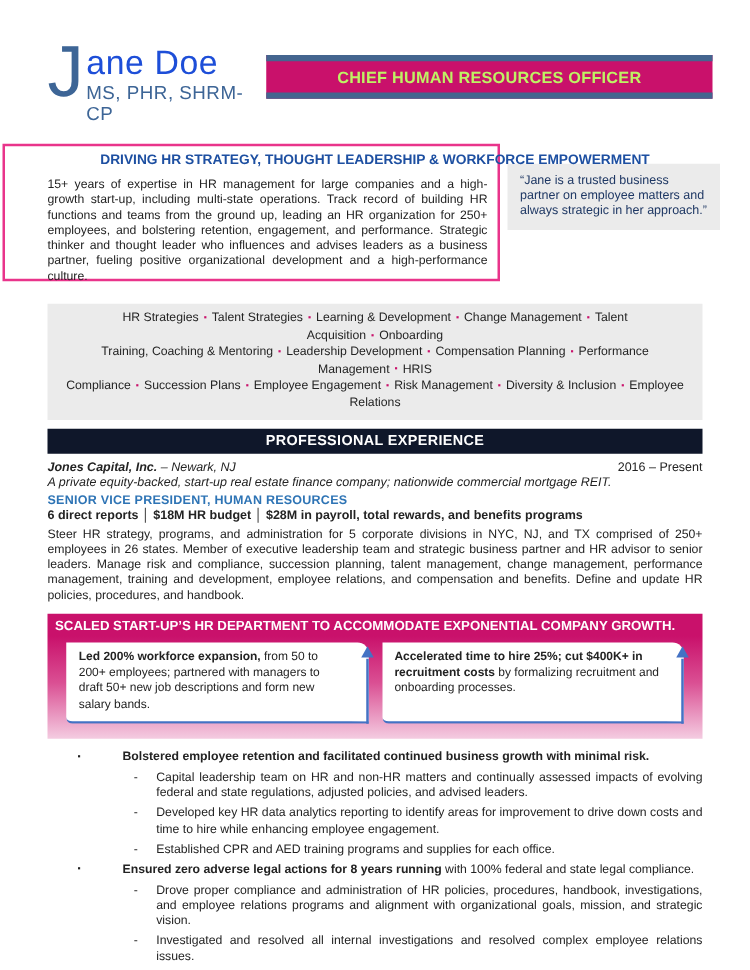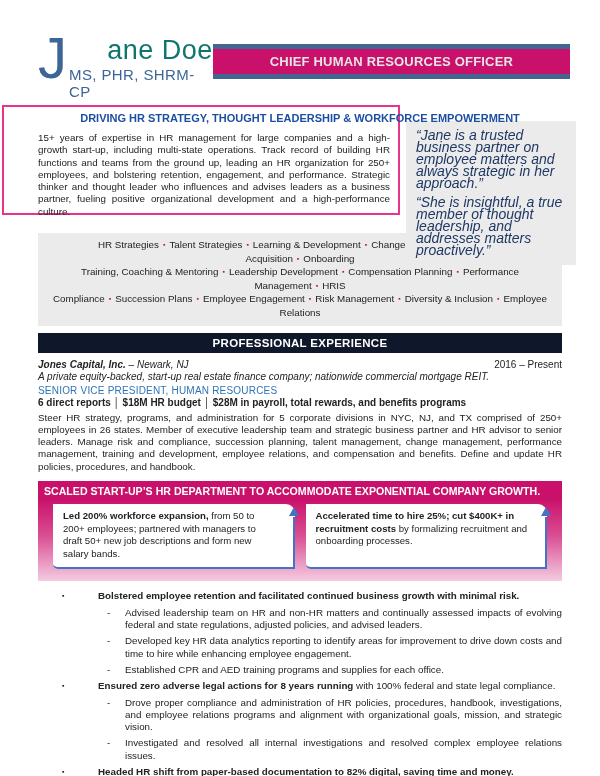--- a/index.html
+++ b/index.html
@@ -5,55 +5,55 @@
   * { margin:0; padding:0; box-sizing:border-box; }
   html,body { background:#fff; }
   body { font-family:"Liberation Sans", sans-serif; color:#232323; }
   .page { position:relative; width:600px; height:776px; background:#fff; overflow:hidden; }
 
   
   .header { display:flex; align-items:flex-start; margin:34px 30px 0 38px; }
   .name-block { display:flex; align-items:flex-start; }
   .initial { font-size:58px; line-height:48px; color:#3d6596; font-weight:400; }
   .name-col { margin-left:2px; padding-top:3px; }
-  .name-rest { font-size:27px; line-height:27px; color:#0f766e; letter-spacing:.5px;text-align:right; }
+  .name-rest { font-size:27px; line-height:27px; color:#1d4ed8; letter-spacing:.5px; }
   .credentials { font-size:15px; color:#3d6596; letter-spacing:.4px; margin-top:2px; }
   .title-banner { margin-left:auto; width:364px; margin-top:10px; background:#c9116b;
     border-top:5px solid #44658f; border-bottom:5px solid #44658f;
-    color:#e5e5e5; font-weight:bold; font-size:13px; text-align:center; padding:5px 0; letter-spacing:.2px; }
+    color:#bef264; font-weight:bold; font-size:13px; text-align:center; padding:5px 0; letter-spacing:.2px; }
 
   
-  .profile { position:relative; height:122px; margin-top:5px; }
+  .profile { position:relative; height:122px; margin-top:15px; }
   .profile-box { position:absolute; left:2px; top:0; width:398px; height:110px; border:2px solid #e9348b; }
   .headline { position:absolute; left:38px; width:524px; top:7px; text-align:center;
     color:#1d4fa1; font-weight:bold; font-size:11px; z-index:2; }
   .summary { position:absolute; left:38px; width:352px; top:27px; font-size:9.8px;
     line-height:12.3px; text-align:justify; color:#232323; }
   .quote-box { position:absolute; left:406px; width:170px; top:16px; background:#ebebeb;
-    padding:8px 10px 9px; font-style:italic; color:#1f3864; font-size:14px; line-height:12px; }
+    padding:8px 10px 9px; color:#1f3864; font-size:10px; line-height:12px; }
   .quote-box p + p { margin-top:7px; }
 
   
   .skills { margin:6px 38px 0; background:#ebebeb; padding:5px 14px 6px; text-align:center;
     font-size:9.8px; line-height:13.6px; color:#232323; }
   .skill-sep { color:#c9116b; font-size:7px; margin:0 4px; vertical-align:1px; }
 
   
   .section-banner { margin:7px 38px 0; background:#0f172a; color:#fff; font-weight:bold;
     font-size:11.5px; text-align:center; padding:4px 0; letter-spacing:.3px; }
 
   
   .job { margin:6px 38px 0; }
   .job-row { display:flex; justify-content:space-between; align-items:baseline; }
   .company-line { font-size:10px; }
   .company { font-weight:bold; font-style:italic; }
   .loc { font-style:italic; }
   .dates { font-size:10px; }
   .company-desc { font-style:italic; font-size:10px; margin-top:1px; }
-  .role { color:#2e74b5; font-weight:normal; font-size:10px; margin-top:3px; letter-spacing:.2px; }
+  .role { color:#2e74b5; font-weight:bold; font-size:10px; margin-top:3px; letter-spacing:.2px; }
   .scope { font-weight:bold; font-size:10px; margin-top:1px; }
   .job-summary { margin-top:4px; font-size:9.8px; line-height:12.3px; text-align:justify; }
 
   
   .highlight { margin:8px 38px 0; padding-bottom:12px;
     background:linear-gradient(180deg,#c9116b 0%,#c9116b 18%,#da4f93 55%,#f4cce1 100%); }
   .highlight-banner { color:#fff; font-weight:bold; font-size:10.6px; text-align:left; padding:4px 6px 7px; }
   .callouts { display:flex; gap:11px; padding:0 15px; }
   .callout { flex:1; position:relative; background:#fff; border-bottom:2px solid #4472c4;
     border-radius:0 9px 0 5px; padding:6px 18px 7px 10px; font-size:9.6px; line-height:12.6px; min-height:58px; }
@@ -85,21 +85,20 @@
     </div>
     <div class="title-banner">CHIEF HUMAN RESOURCES OFFICER</div>
   </div>
 
   <div class="profile">
     <div class="profile-box"></div>
     <div class="headline">DRIVING HR STRATEGY, THOUGHT LEADERSHIP &amp; WORKFORCE EMPOWERMENT</div>
     <div class="summary">15+ years of expertise in HR management for large companies and a high-growth start-up, including multi-state operations. Track record of building HR functions and teams from the ground up, leading an HR organization for 250+ employees, and bolstering retention, engagement, and performance. Strategic thinker and thought leader who influences and advises leaders as a business partner, fueling positive organizational development and a high-performance culture.</div>
     <div class="quote-box">
       <p>“Jane is a trusted business partner on employee matters and always strategic in her approach.”</p>
-      <p>“She is insightful, a true member of thought leadership, and addresses matters proactively.”</p>
     </div>
   </div>
 
   <div class="skills">
       <div class="skills-row"><span class="skill-item">HR Strategies</span><span class="skill-sep">▪</span><span class="skill-item">Talent Strategies</span><span class="skill-sep">▪</span><span class="skill-item">Learning &amp; Development</span><span class="skill-sep">▪</span><span class="skill-item">Change Management</span><span class="skill-sep">▪</span><span class="skill-item">Talent Acquisition</span><span class="skill-sep">▪</span><span class="skill-item">Onboarding</span></div>
       <div class="skills-row"><span class="skill-item">Training, Coaching &amp; Mentoring</span><span class="skill-sep">▪</span><span class="skill-item">Leadership Development</span><span class="skill-sep">▪</span><span class="skill-item">Compensation Planning</span><span class="skill-sep">▪</span><span class="skill-item">Performance Management</span><span class="skill-sep">▪</span><span class="skill-item">HRIS</span></div>
       <div class="skills-row"><span class="skill-item">Compliance</span><span class="skill-sep">▪</span><span class="skill-item">Succession Plans</span><span class="skill-sep">▪</span><span class="skill-item">Employee Engagement</span><span class="skill-sep">▪</span><span class="skill-item">Risk Management</span><span class="skill-sep">▪</span><span class="skill-item">Diversity &amp; Inclusion</span><span class="skill-sep">▪</span><span class="skill-item">Employee Relations</span></div>
     </div>
 
   <div class="section-banner">PROFESSIONAL EXPERIENCE</div>
@@ -125,21 +124,21 @@
       </div>
   </div>
 
   <div class="achievements">
       <div class="b1">
         <span class="marker">▪</span>
         <div class="btext"><b>Bolstered employee retention and facilitated continued business growth with minimal risk.</b></div>
       </div>
       <div class="b2">
         <span class="marker">-</span>
-        <div class="btext">Advised leadership team on HR and non-HR matters and continually assessed impacts of evolving federal and state regulations, adjusted policies, and advised leaders.</div>
+        <div class="btext">Capital leadership team on HR and non-HR matters and continually assessed impacts of evolving federal and state regulations, adjusted policies, and advised leaders.</div>
       </div>
       <div class="b2">
         <span class="marker">-</span>
         <div class="btext">Developed key HR data analytics reporting to identify areas for improvement to drive down costs and time to hire while enhancing employee engagement.</div>
       </div>
       <div class="b2">
         <span class="marker">-</span>
         <div class="btext">Established CPR and AED training programs and supplies for each office.</div>
       </div>
       <div class="b1">

